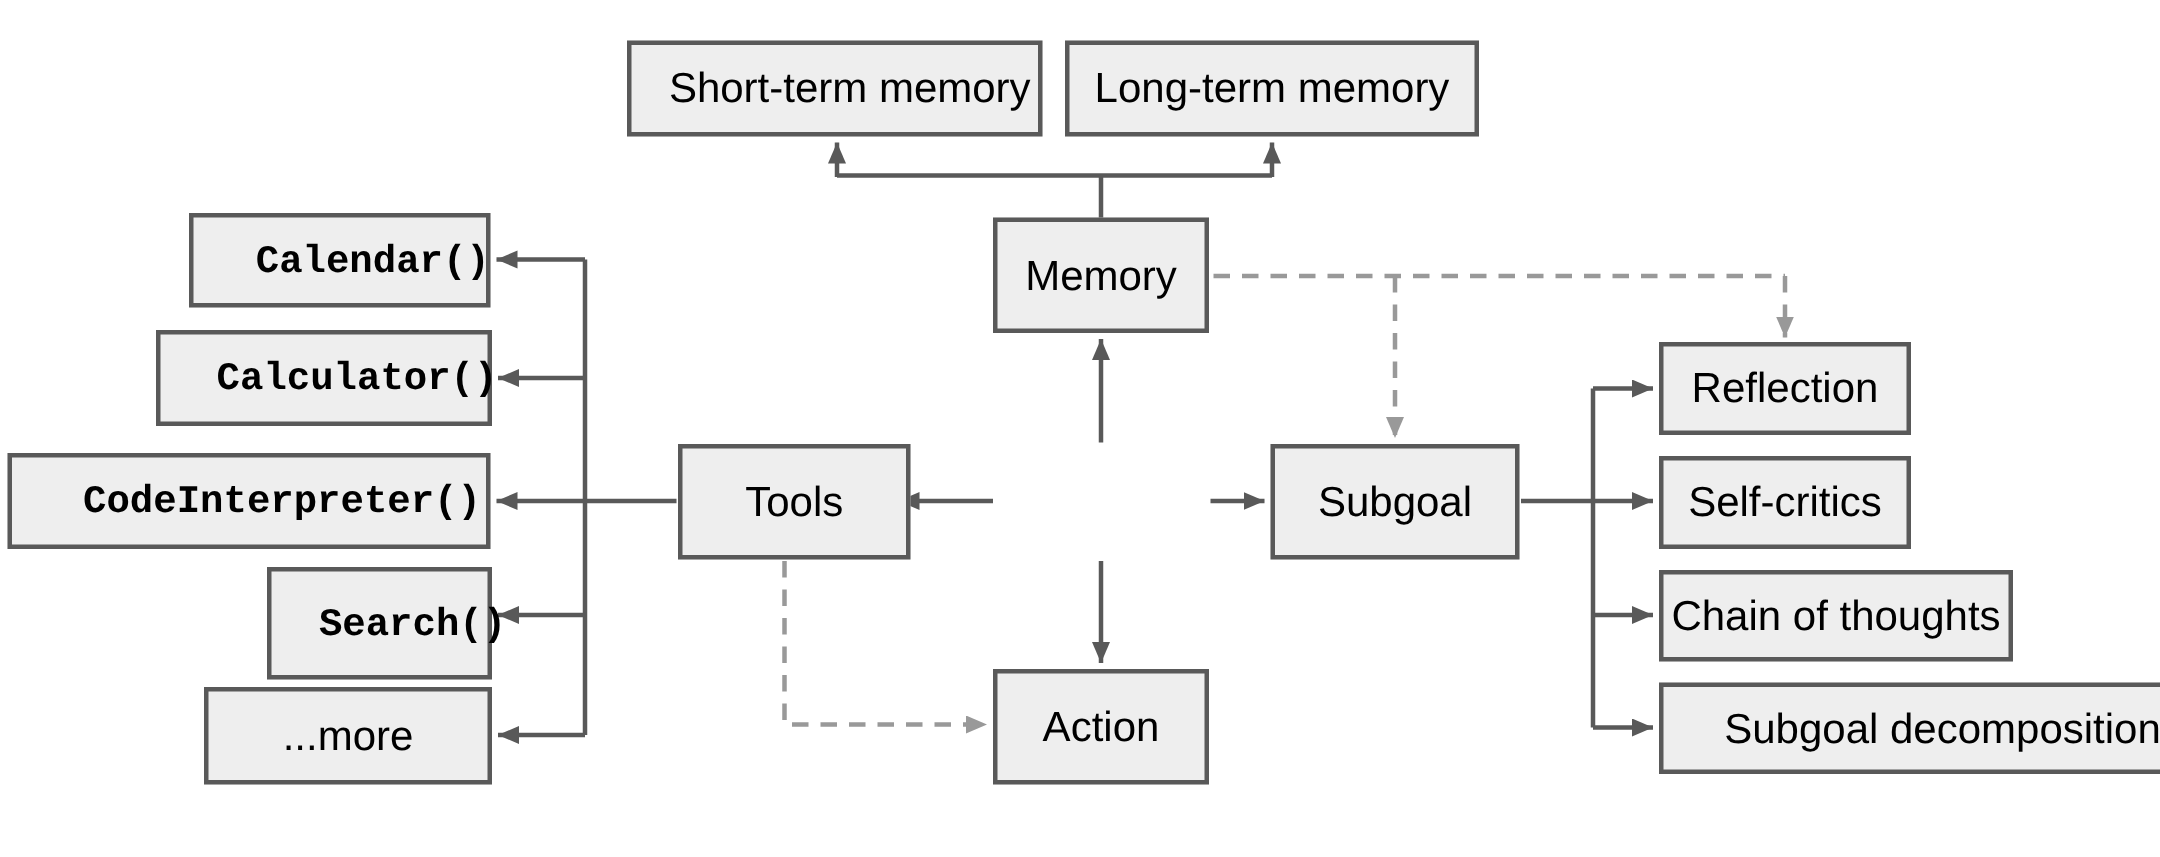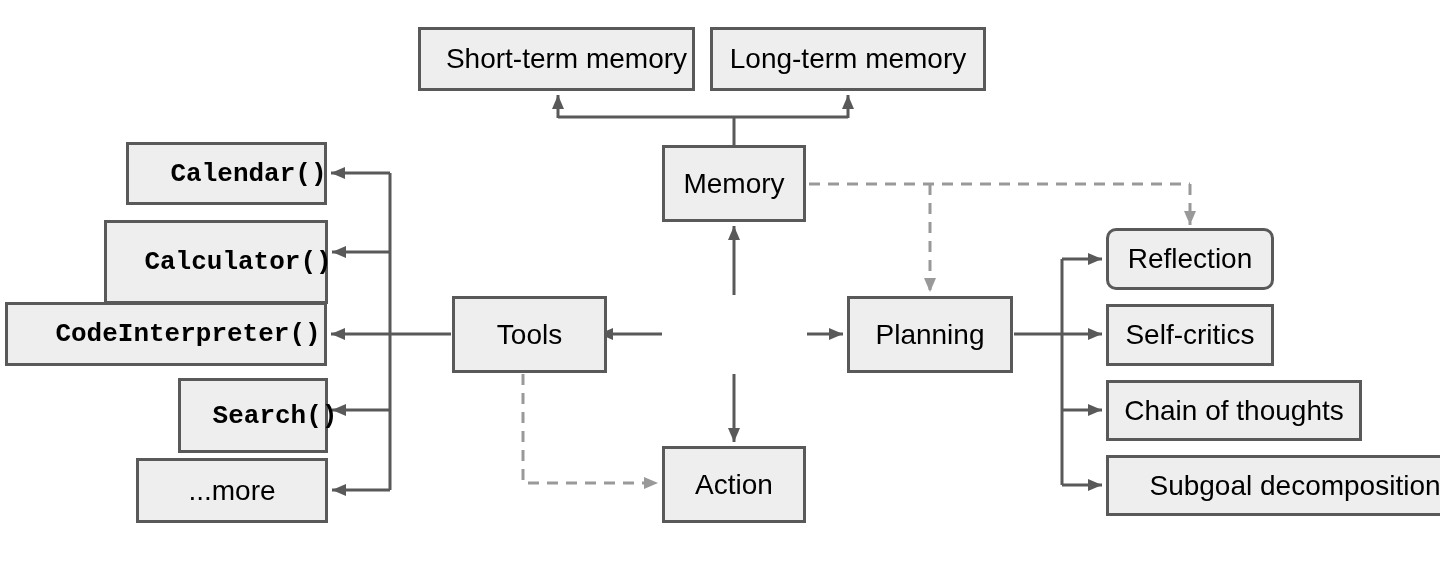--- a/index.html
+++ b/index.html
@@ -72,26 +72,26 @@
     </g>
   </svg>
 
   <div class="node" style="left:418px; top:27px;  width:277px; height:64px;padding-left:20px;">Short-term memory</div>
   <div class="node" style="left:710px; top:27px;  width:276px; height:64px;">Long-term memory</div>
 
   <div class="node" style="left:662px; top:145px; width:144px; height:77px;">Memory</div>
   <div class="node" style="left:662px; top:446px; width:144px; height:77px;">Action</div>
 
   <div class="node" style="left:452px; top:296px; width:155px; height:77px;">Tools</div>
-  <div class="node" style="left:847px; top:296px; width:166px; height:77px;">Planning</div>
+  <div class="node" style="left:847px; top:296px; width:166px; height:77px;">Subgoal</div>
 
   <div class="node node--mono" style="left:126px; top:142px; width:201px; height:63px;">Calendar()</div>
-  <div class="node node--mono" style="left:104px; top:220px; width:224px; height:84px;font-family:Liberation Mono, monospace;">Calculator()</div>
+  <div class="node node--mono" style="left:104px; top:220px; width:224px; height:64px;font-family:Liberation Mono, monospace;">Calculator()</div>
   <div class="node node--mono" style="left:5px;   top:302px; width:322px; height:64px;">CodeInterpreter()</div>
   <div class="node node--mono" style="left:178px; top:378px; width:150px; height:75px;">Search()</div>
   <div class="node" style="left:136px; top:458px; width:192px; height:65px;">...more</div>
 
-  <div class="node" style="left:1106px; top:228px; width:168px; height:62px;border-radius:10px;">Reflection</div>
+  <div class="node" style="left:1106px; top:228px; width:168px; height:62px;">Reflection</div>
   <div class="node" style="left:1106px; top:304px; width:168px; height:62px;">Self-critics</div>
-  <div class="node" style="left:1106px; top:380px; width:256px; height:61px;">Chain of thoughts</div>
+  <div class="node" style="left:1106px; top:380px; width:236px; height:61px;">Chain of thoughts</div>
   <div class="node" style="left:1106px; top:455px; width:378px; height:61px;">Subgoal decomposition</div>
 
 </div>
 
 </body></html>

